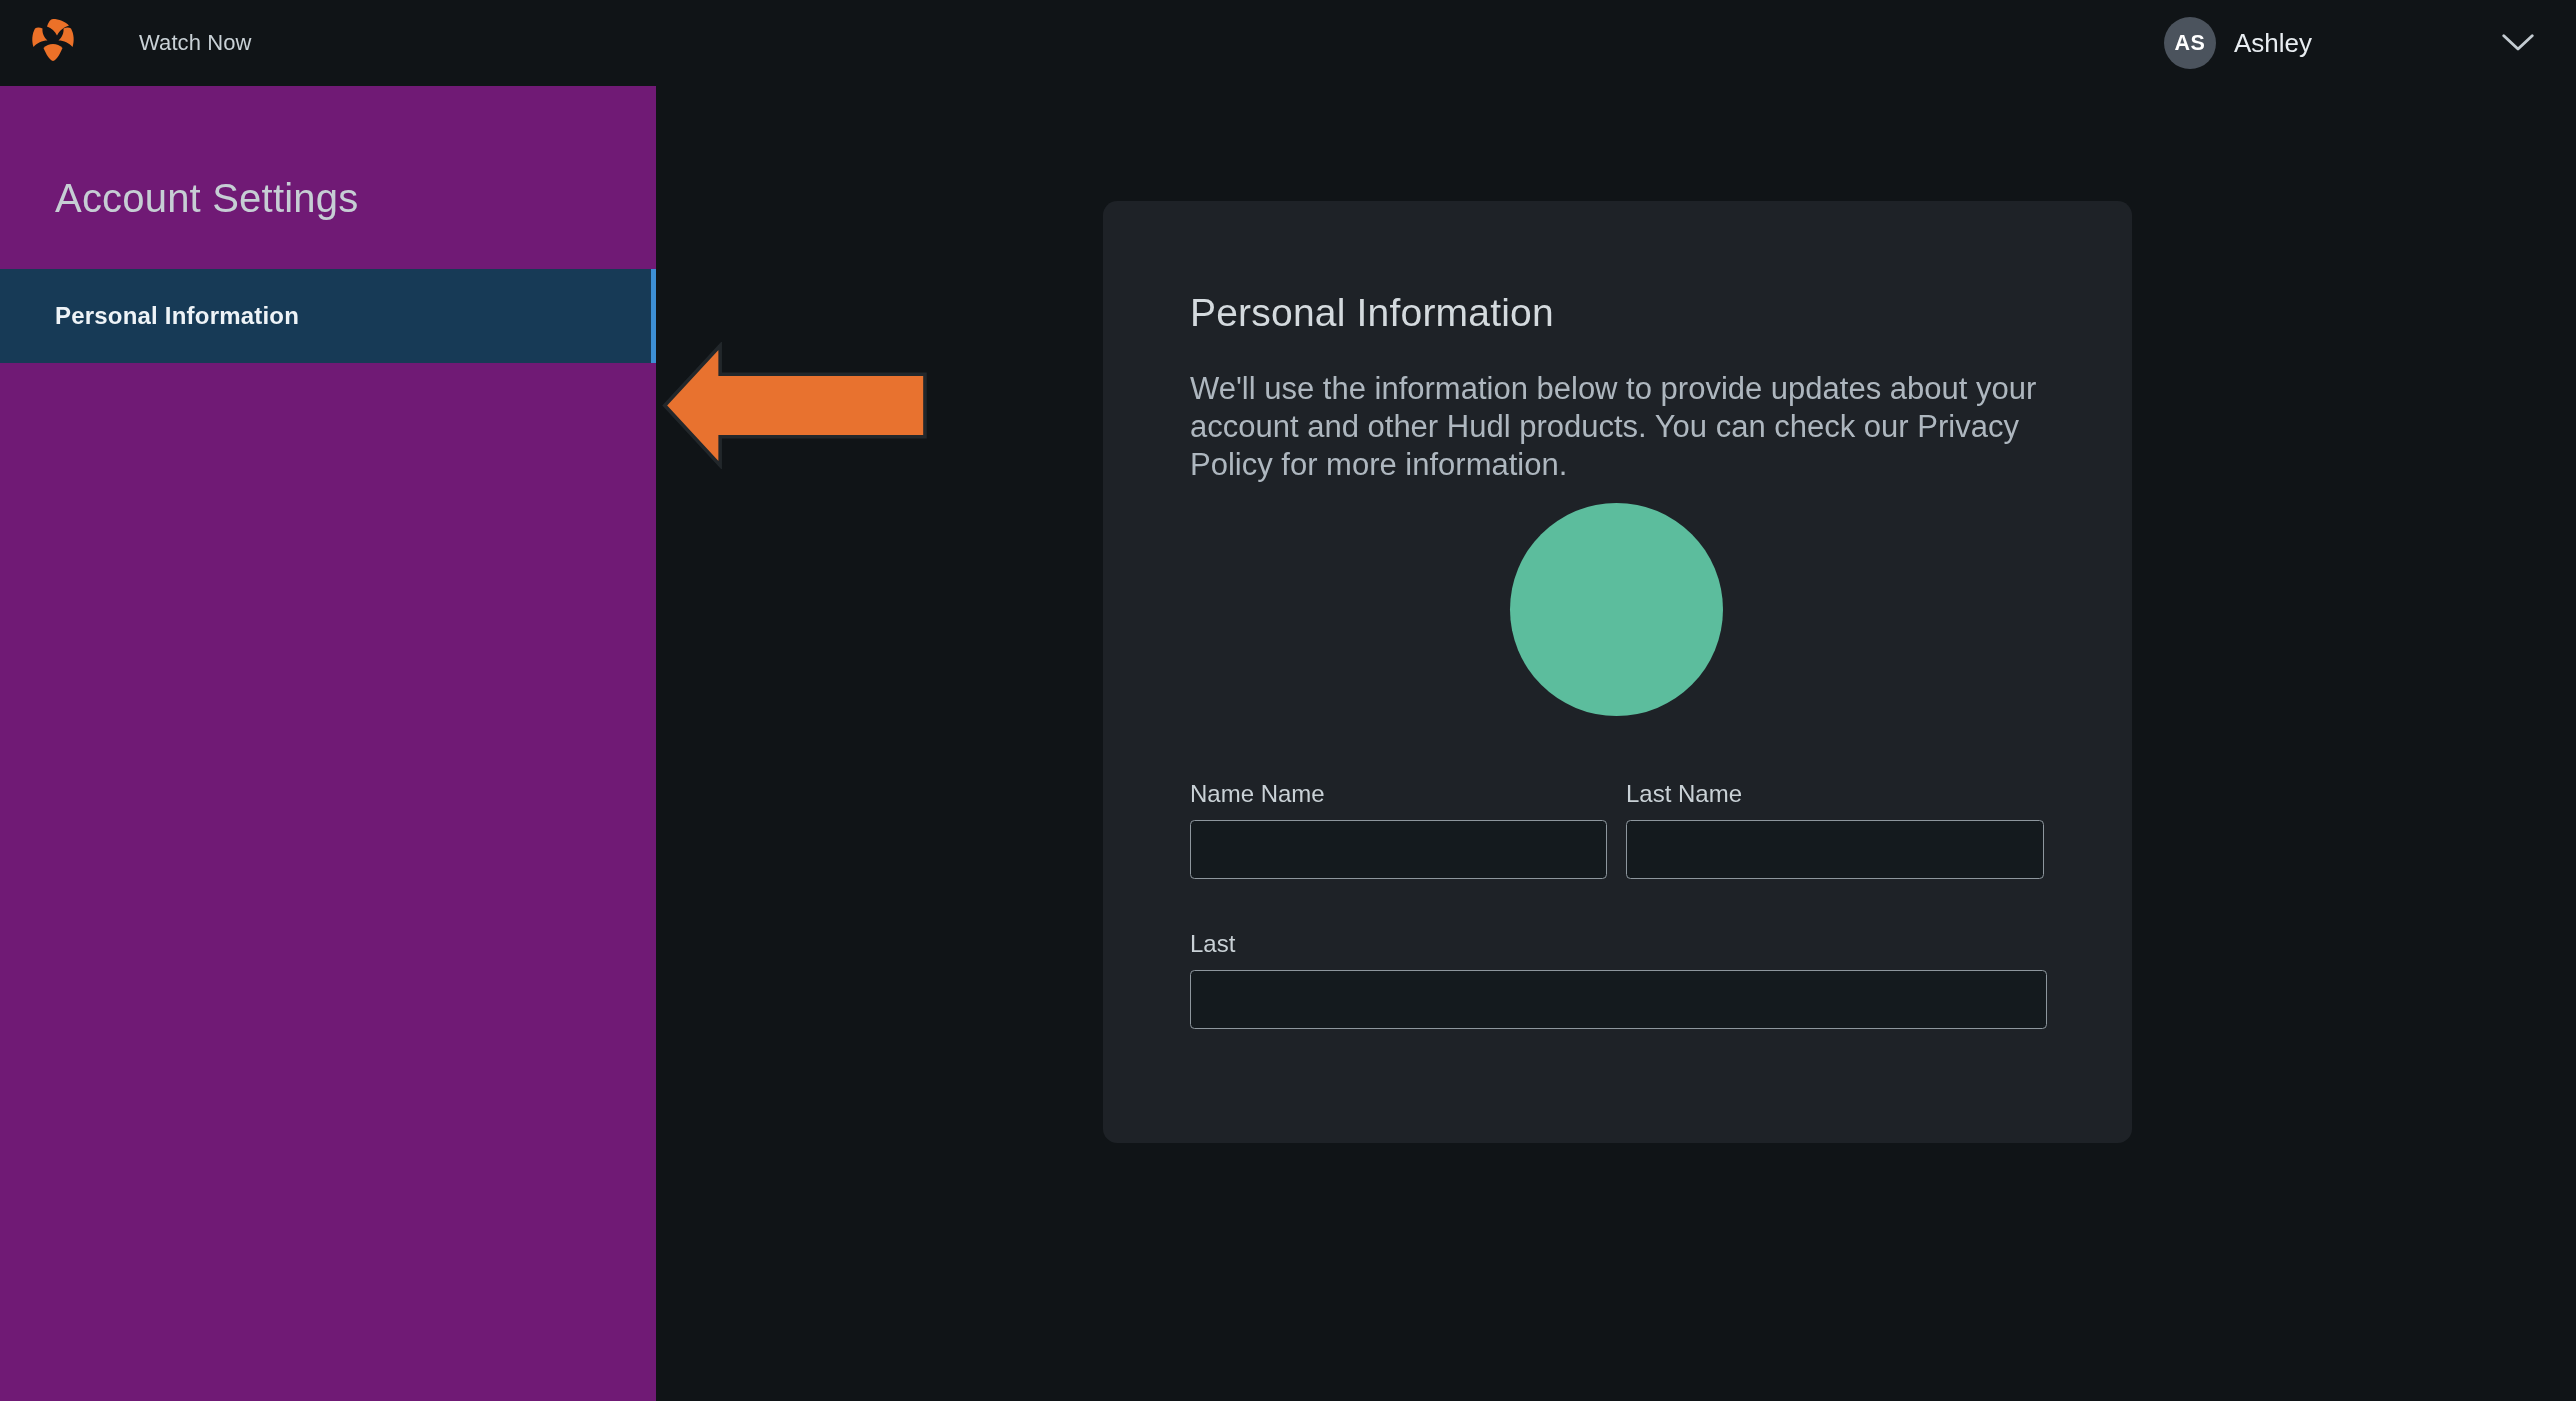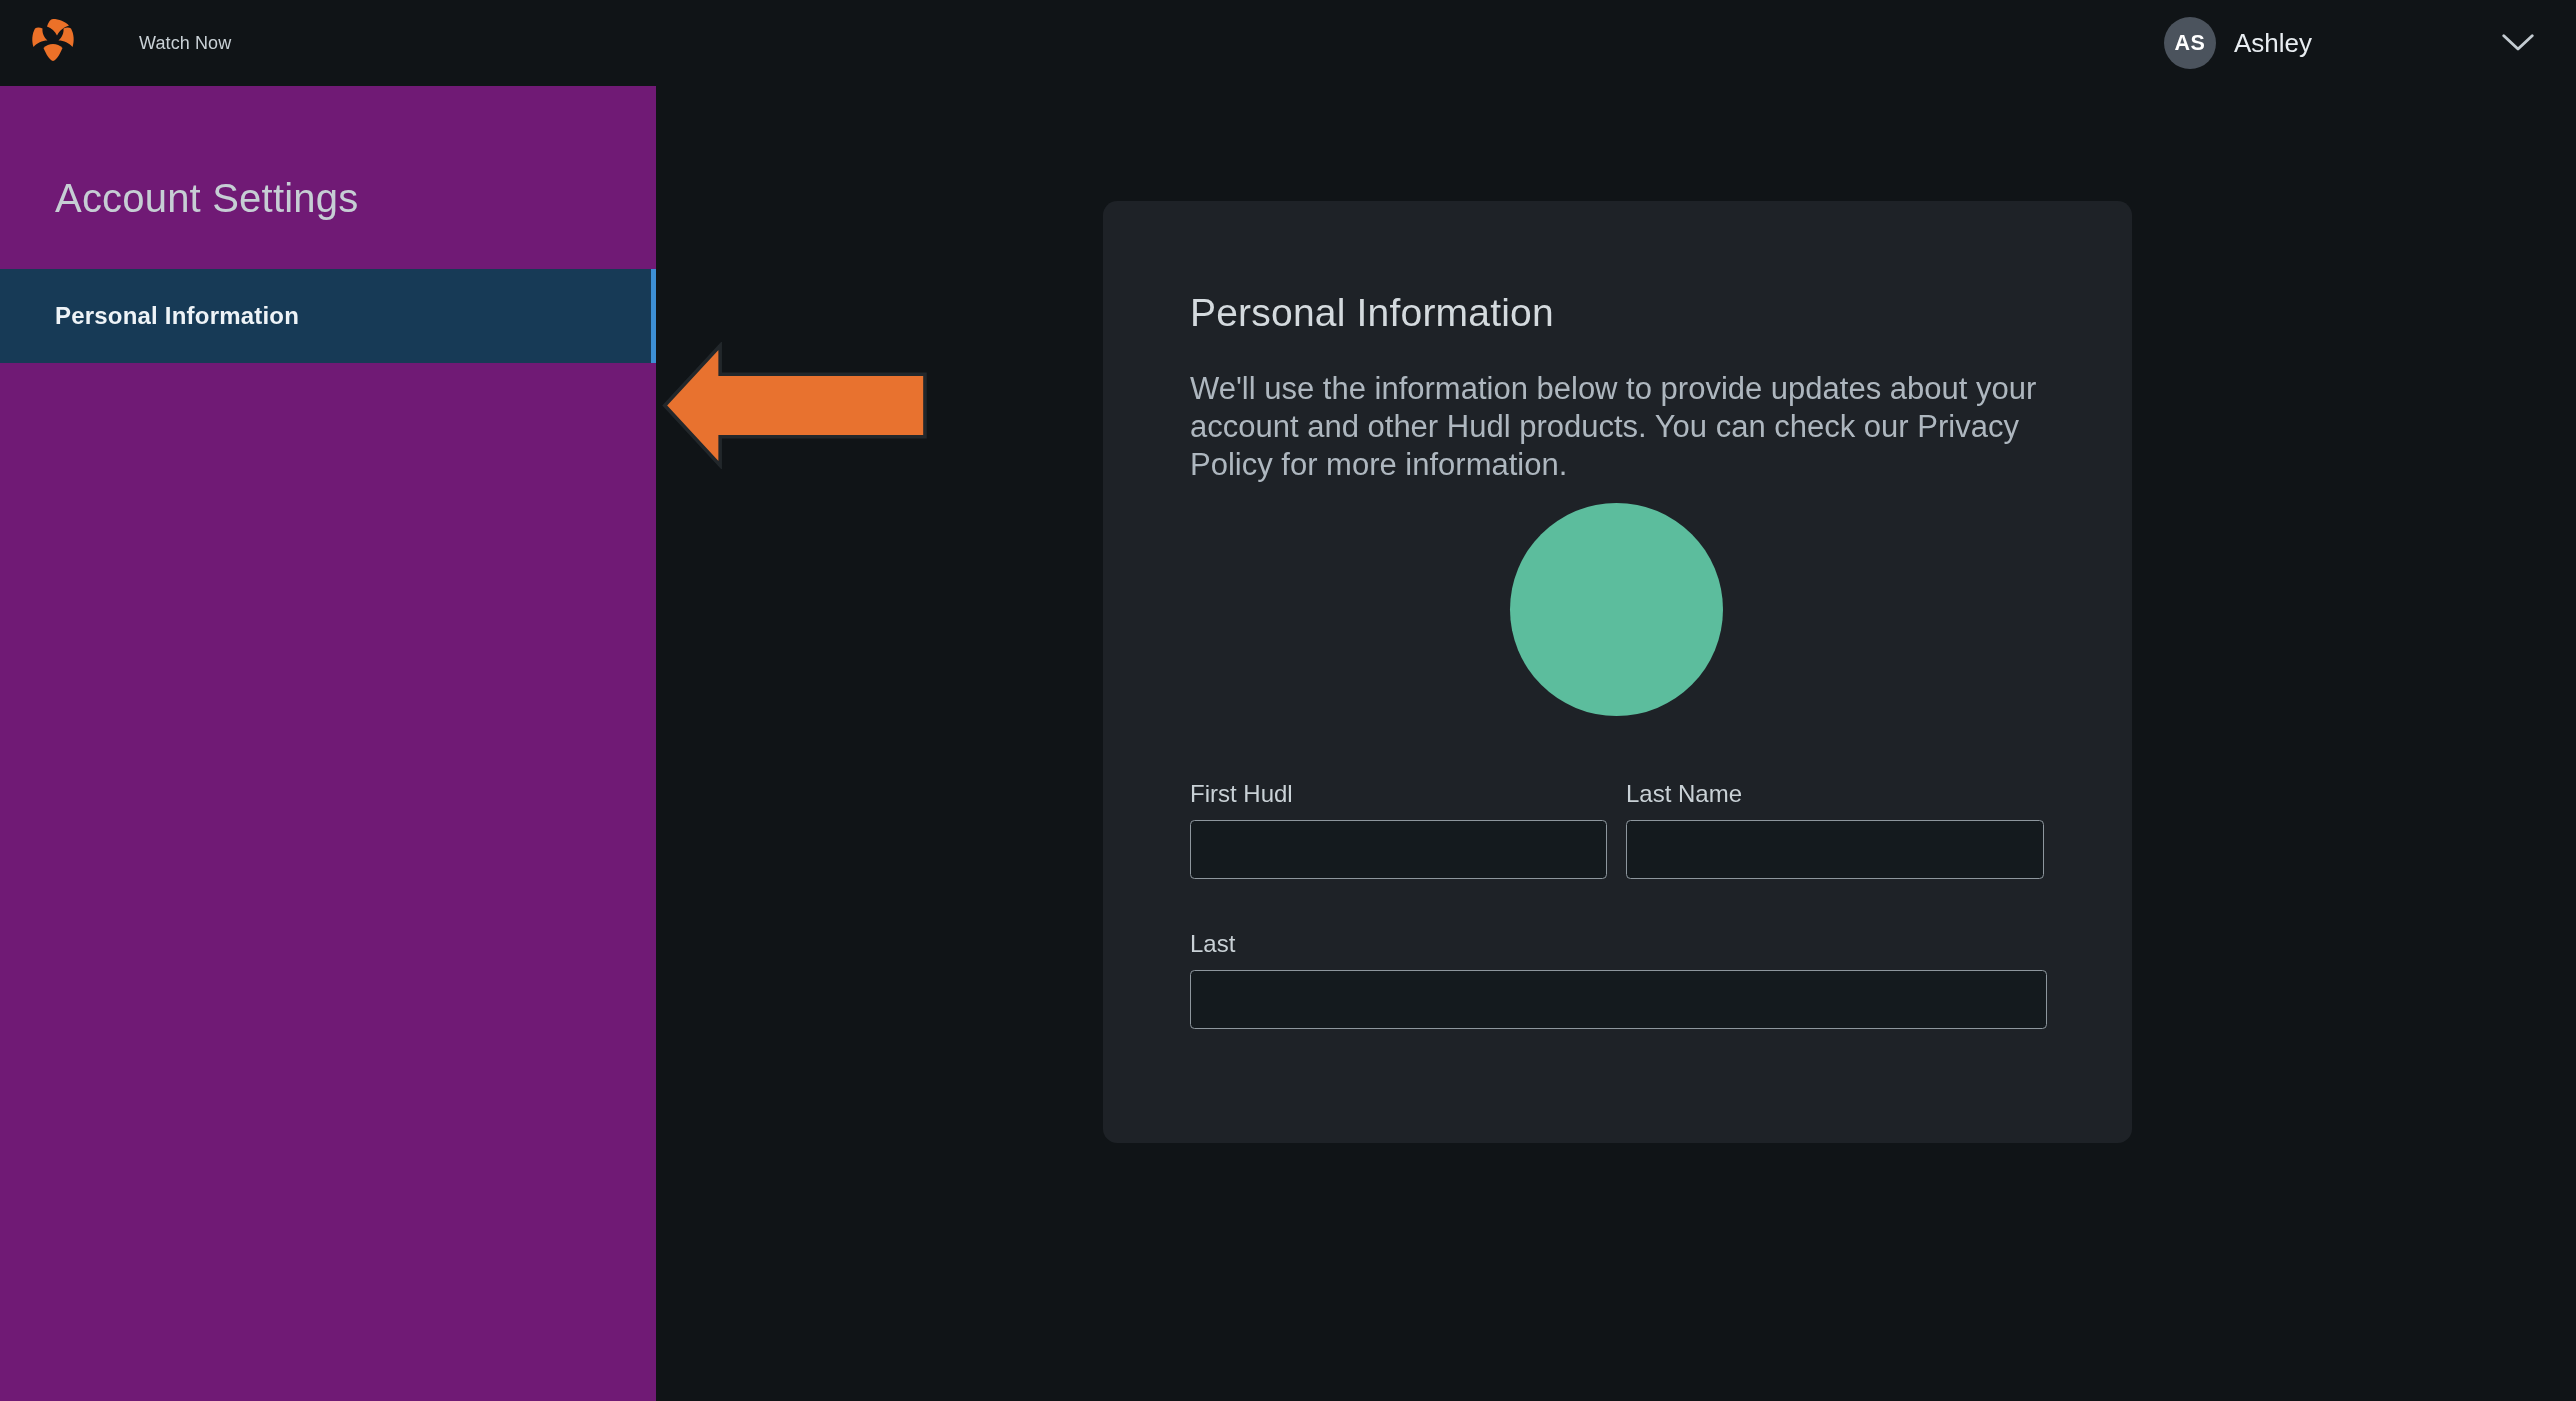--- a/index.html
+++ b/index.html
@@ -38,21 +38,21 @@
     display: flex;
     align-items: center;
     justify-content: center;
   }
   .logo-wrap svg { display: block; }
 
   .watch-now {
     position: absolute;
     left: 139px; top: 50%;
     transform: translateY(-50%);
-    font-size: 18px;
+    font-size: 22px;
     color: #c9d1d6;
     letter-spacing: 0.1px;
     white-space: nowrap;
   }
 
   .user-area {
     position: absolute;
     right: 0; top: 0;
     height: 86px;
     display: flex;
@@ -256,21 +256,21 @@
   </div>
 
   <div class="card">
 
     <div class="card-title">Personal Information</div>
     <div class="card-desc">We'll use the information below to provide updates about your account and other Hudl products. You can check our Privacy Policy for more information.</div>
 
     <div class="profile-photo"></div>
 
     <div class="field field-first">
-      <label class="field-label">First Hudl</label>
+      <label class="field-label">Name Name</label>
       <input class="field-input" type="text" value="" style="">
     </div>
 
     <div class="field field-last">
       <label class="field-label">Last Name</label>
       <input class="field-input" type="text" value="" style="">
     </div>
 
     <div class="field field-email">
       <label class="field-label">Last</label>

